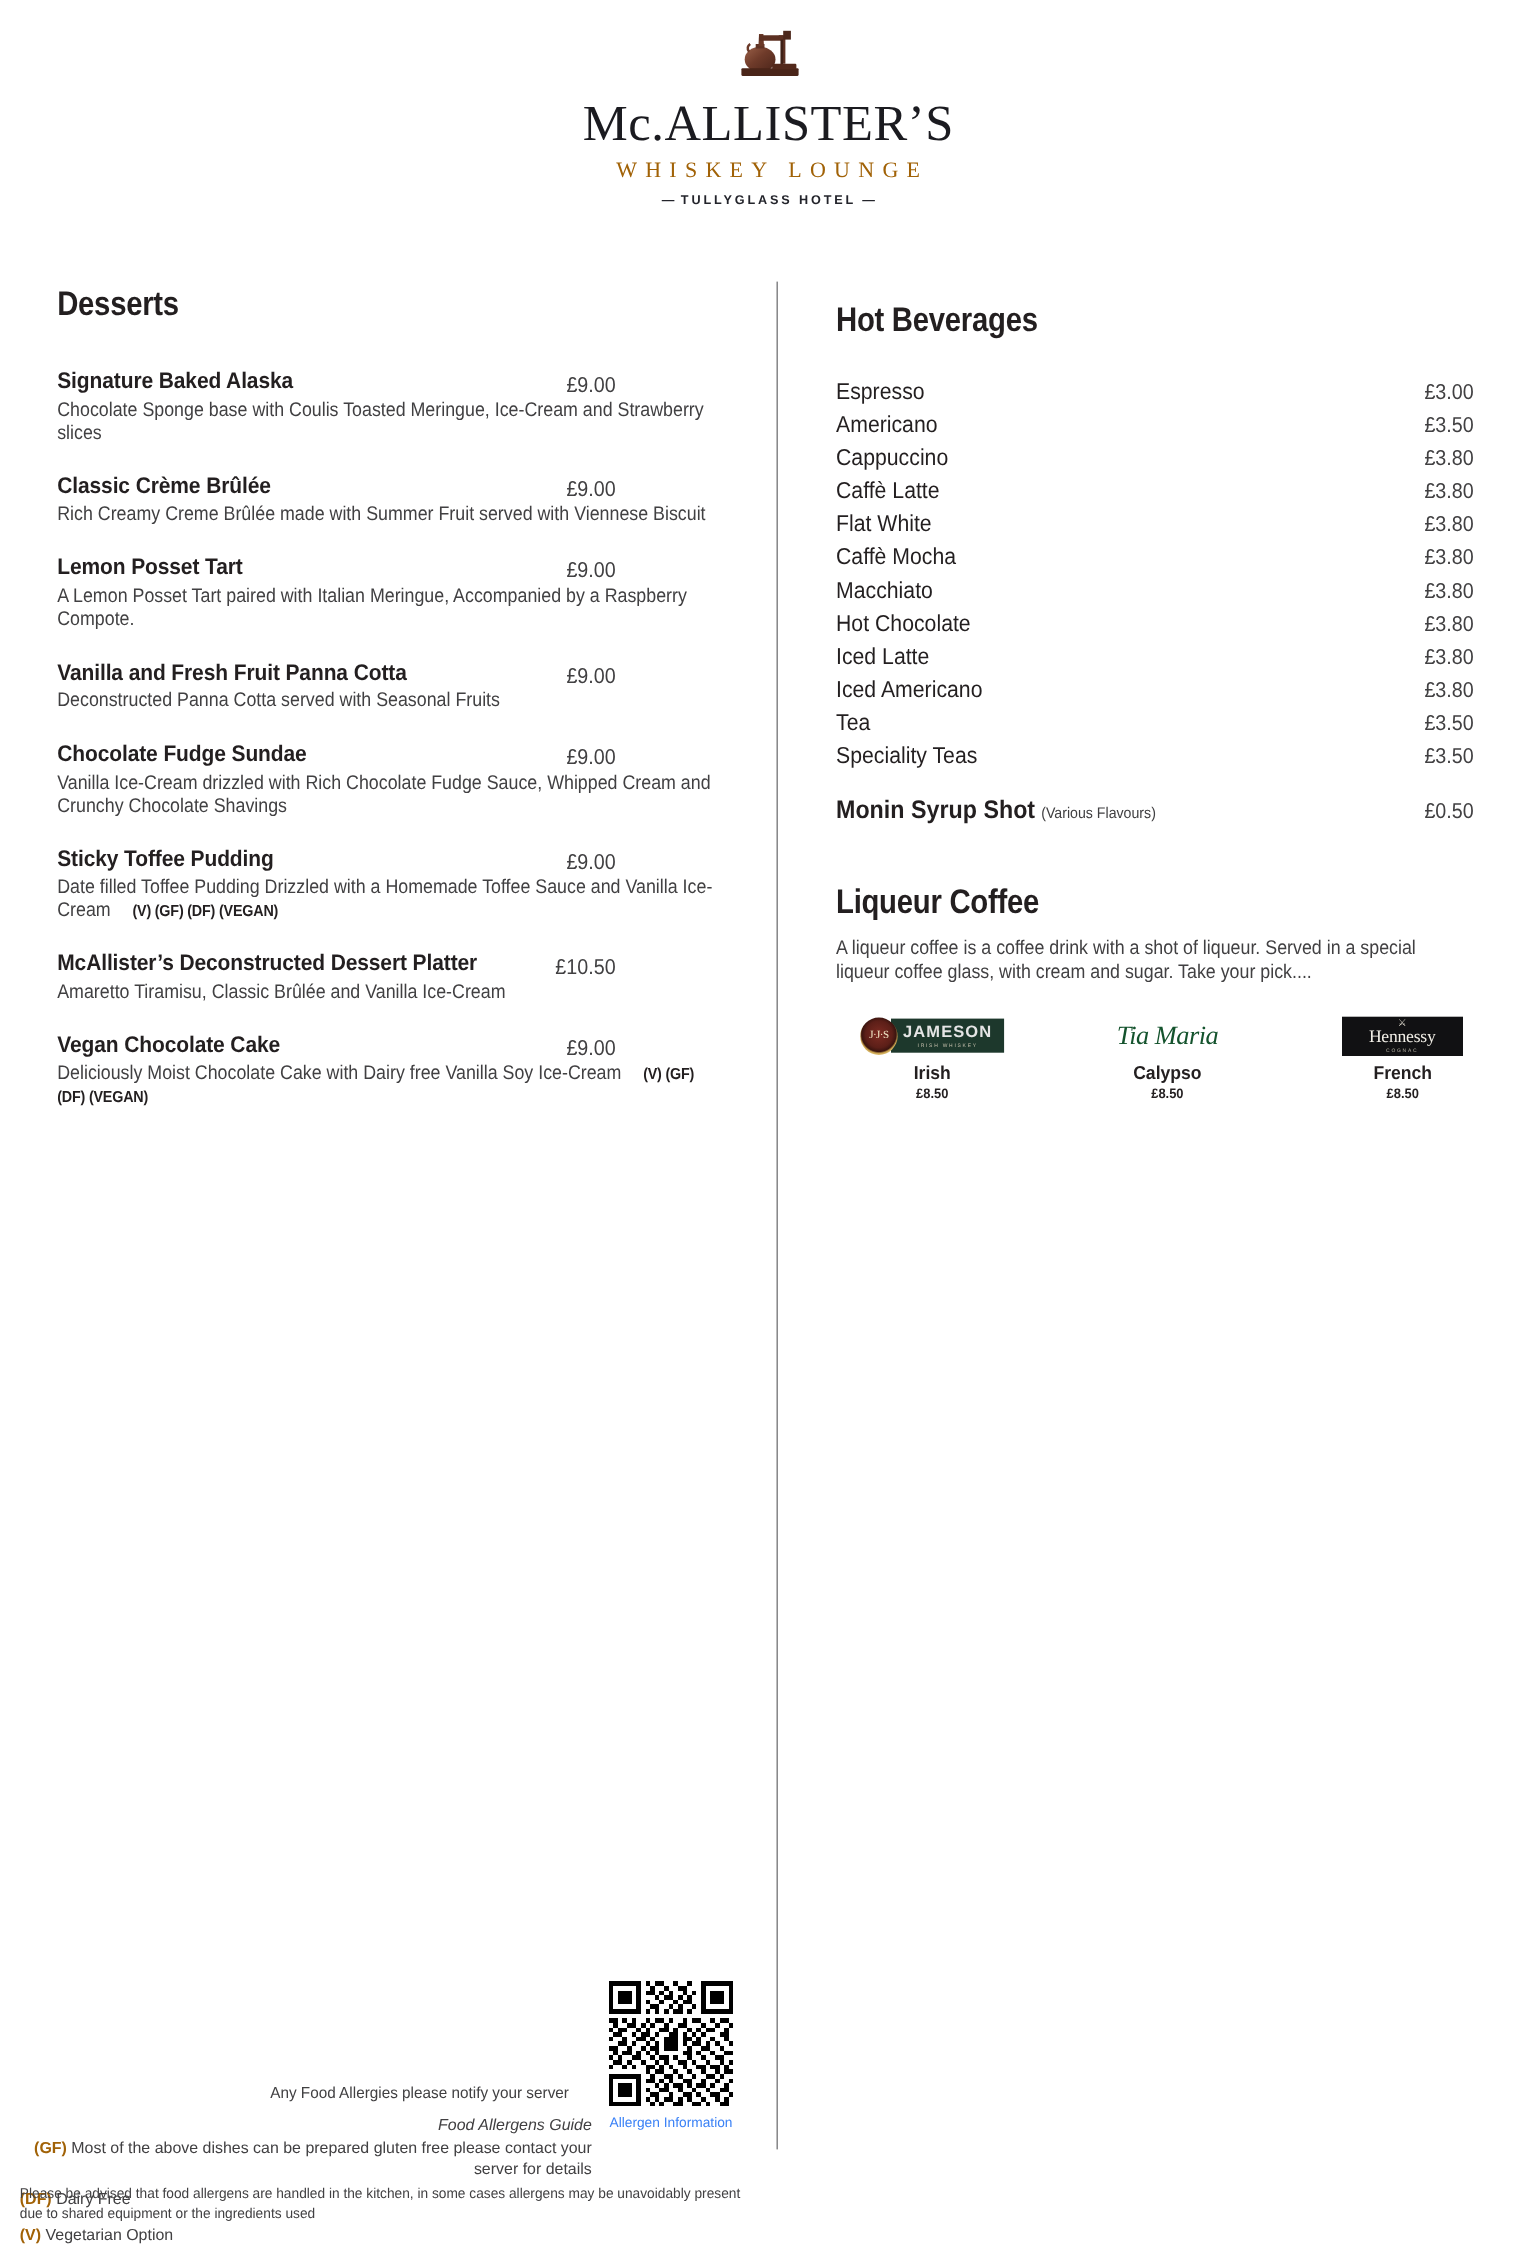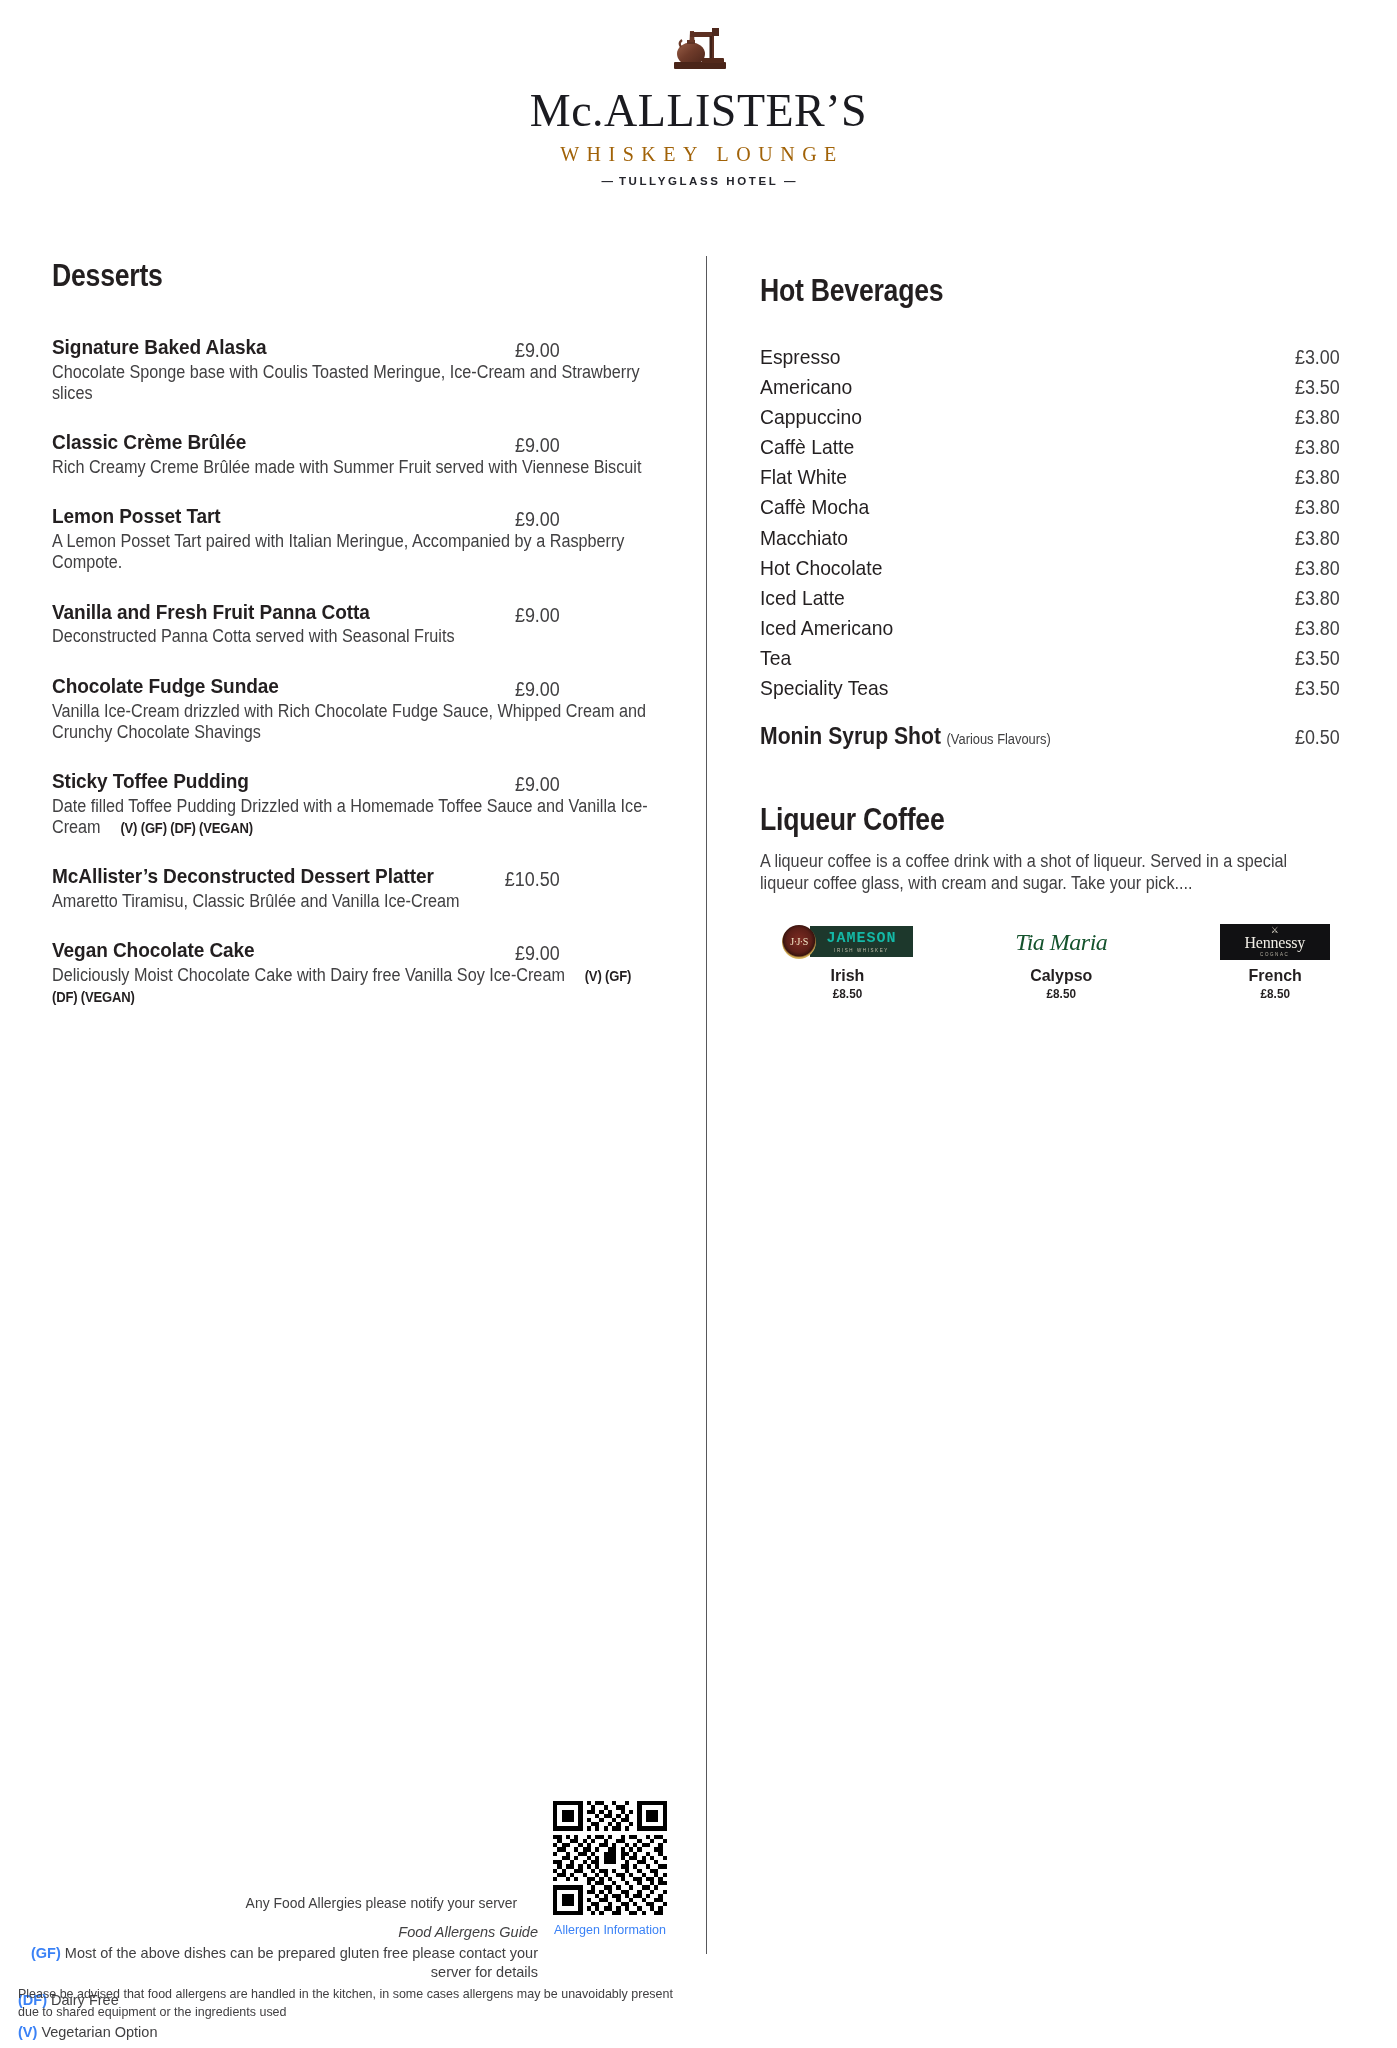--- a/index.html
+++ b/index.html
@@ -202,22 +202,22 @@
     font-family:"Liberation Serif", serif; font-weight:normal;
     font-size:10px; color:#f3e8c8; letter-spacing:-0.5px;
     position: relative; z-index: 2;
   }
   .jameson-bar {
     background:#1d382c; height:31px; width:103px;
     margin-left:-6px; display:flex; flex-direction:column;
     align-items:center; justify-content:center;
   }
   .jameson-bar .jm-main {
-    font-family:Liberation Mono, monospace; font-weight:bold;
-    font-size:15px; color:#14b8a6; letter-spacing:1px;
+    font-family:Liberation Sans, sans-serif; font-weight:bold;
+    font-size:15px; color:#e5e5e5; letter-spacing:1px;
   }
   .jameson-bar .jm-sub {
     font-size:4.5px; color:#c6c0ad; letter-spacing:1.6px; margin-top:1px;
   }
 
   
   .tiamaria {
     font-family: "Liberation Serif", serif;
     font-style: italic;
     font-size: 24px;
@@ -245,21 +245,21 @@
     left: 18px;
     top: 1894px;
     width: 520px;
     font-size: 14.5px;
     color: #414042;
     line-height: 1.32;
     text-align: right;
   }
   .footer .line { margin-bottom: 10px; transform: scaleX(0.96); transform-origin: left top; }
   .footer .ital { font-style: italic; }
-  .footer b { color: #3b82f6; }
+  .footer b { color: #a16207; }
   .footer .tight { margin-bottom: 2px; }
   .footer .row-flex { display: flex; gap: 13px; align-items: baseline; flex-wrap: wrap; flex-direction: column; }
   .footer .star { font-size: 17px; line-height: 1; }
 
   .footnote {
     position: absolute;
     left: 18px;
     top: 1985px;
     width: 700px;
     font-size: 13px;

